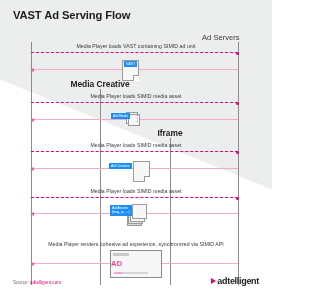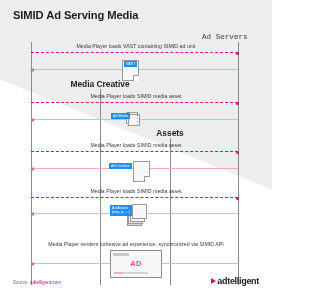--- a/index.html
+++ b/index.html
@@ -24,21 +24,21 @@
     position:absolute;left:13px;top:9px;
     font-size:11.2px;font-weight:bold;letter-spacing:-0.1px;
     color:#1d1d1f;
   }
 
   
   .actor{
     position:absolute;font-size:7.6px;color:#3a3a3c;white-space:nowrap;
   }
   .actor.left{left:13px;top:33px;}
-  .actor.right{left:202px;top:33px;font-family:Liberation Mono, monospace;}
+  .actor.right{left:202px;top:33px;}
 
   
   .lane-label{
     position:absolute;font-size:8.4px;font-weight:bold;color:#1d1d1f;
     white-space:nowrap;transform:translateX(-50%);
   }
   #lbl-container{left:100px;top:79px;}
   #lbl-iframe{left:170px;top:128px;}
 
   
@@ -129,21 +129,21 @@
   .ad-player{
     position:absolute;z-index:6;
     width:50px;height:26px;background:#f7f7f8;
     border:1px solid #8b8b8e;
   }
   .ad-player .topbar{
     position:absolute;left:2px;top:2px;width:16px;height:2.5px;
     background:#c9c9cc;
   }
   .ad-player .ad-text{
-    position:absolute;left:0;right:0;top:8px;text-align:center;
+    position:absolute;left:0;right:0;top:8px;text-align:left;
     font-size:7.5px;font-weight:bold;color:#f0478f;letter-spacing:0.3px;
   }
   .ad-player .scrub{
     position:absolute;left:3px;bottom:3px;width:34px;height:2px;
     background:#d5d5d8;
   }
   .ad-player .scrub i{
     position:absolute;left:0;top:0;width:9px;height:2px;
     background:#f3a9cd;
   }
@@ -166,32 +166,32 @@
     font-size:9px;font-weight:bold;color:#1d1d1f;letter-spacing:-0.3px;
   }
 </style>
 </head>
 <body>
 
 <div class="diag-wash"></div>
 
 <div class="stage">
 
-  <div class="title">SIMID Ad Serving Media</div>
+  <div class="title">VAST Ad Serving Flow</div>
 
   <div class="actor right">Ad Servers</div>
 
   <div class="lifeline ll-a"></div>
   <div class="lifeline ll-b"></div>
   <div class="lifeline ll-c"></div>
   <div class="lifeline ll-d"></div>
 
   <div class="lane-label" id="lbl-container">Media Creative</div>
   <div class="lane-tick" id="tick-container"></div>
-  <div class="lane-label" id="lbl-iframe">Assets</div>
+  <div class="lane-label" id="lbl-iframe">Iframe</div>
   <div class="lane-tick" id="tick-iframe"></div>
 
   <div class="msg" style="top:52px;">
     <div class="cap">Media Player loads VAST containing SIMID ad unit</div>
   </div>
   <div class="dashed-line" style="left:31px;top:52px;width:207px;"></div>
   <div class="solid-line" style="left:31px;top:69px;width:207px;"></div>
   <div class="doc" style="left:122px;top:60px;"></div>
   <div class="badge" style="left:124px;top:61px;">VAST</div>
 

